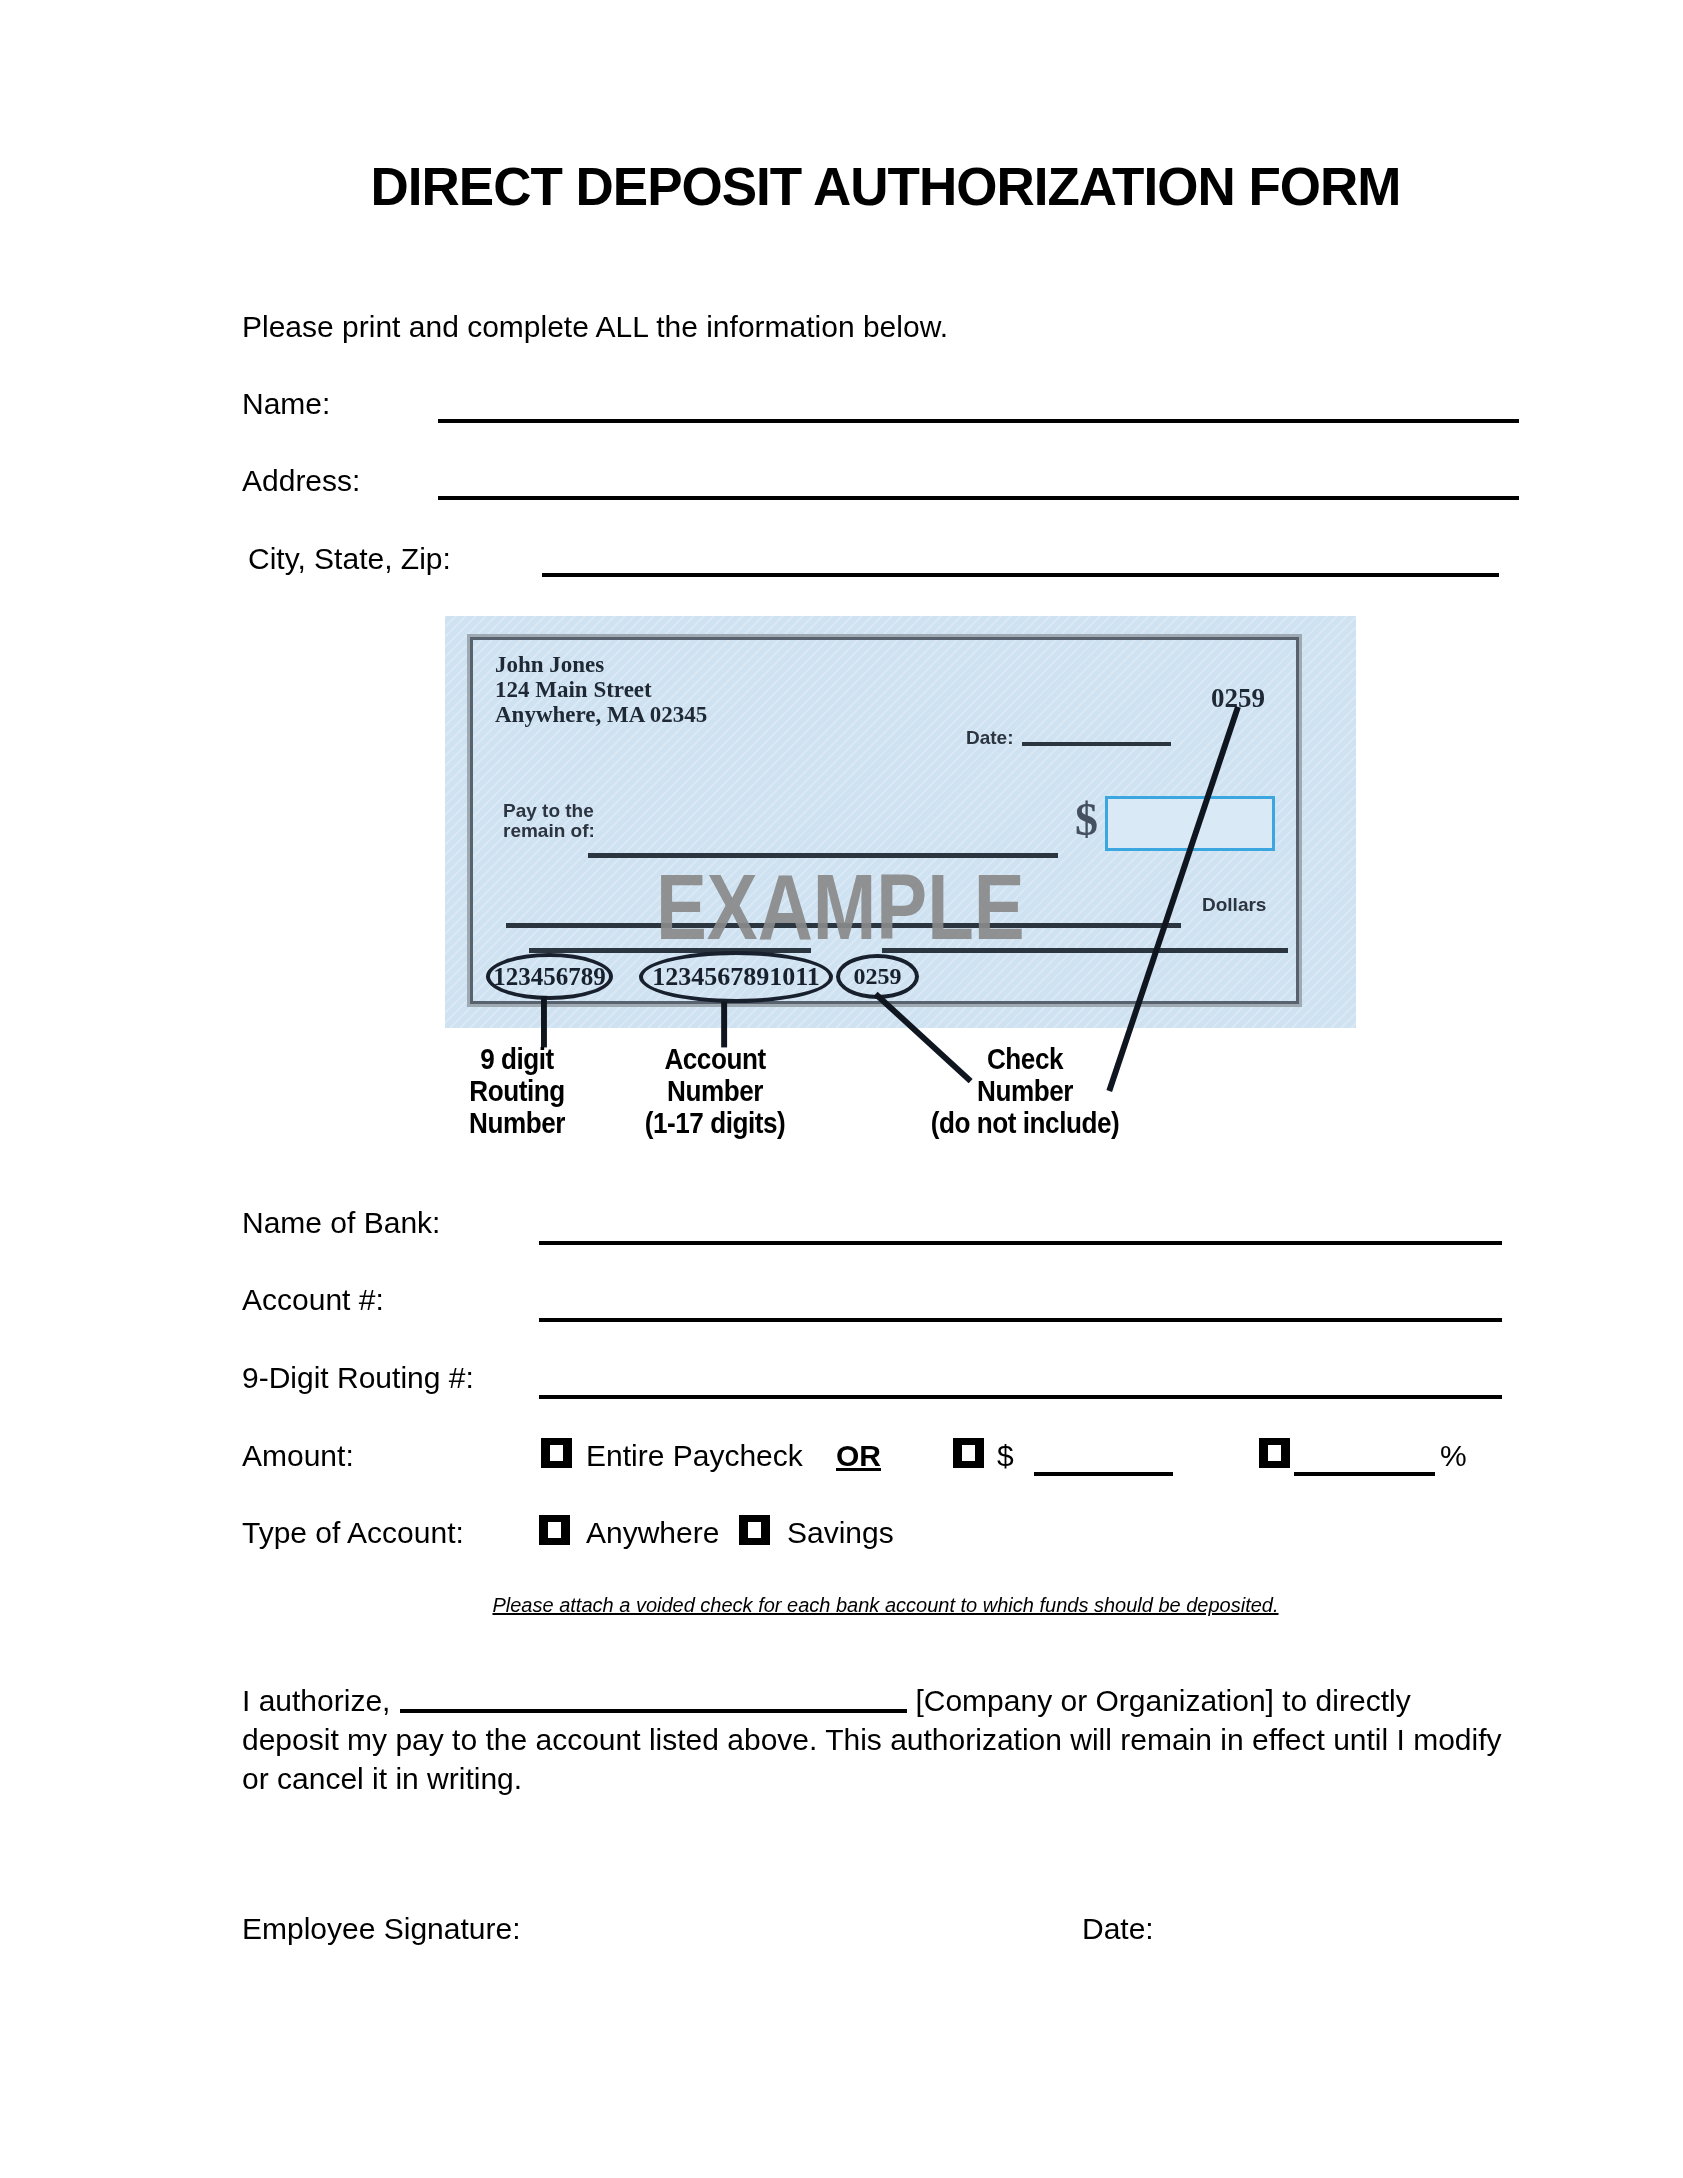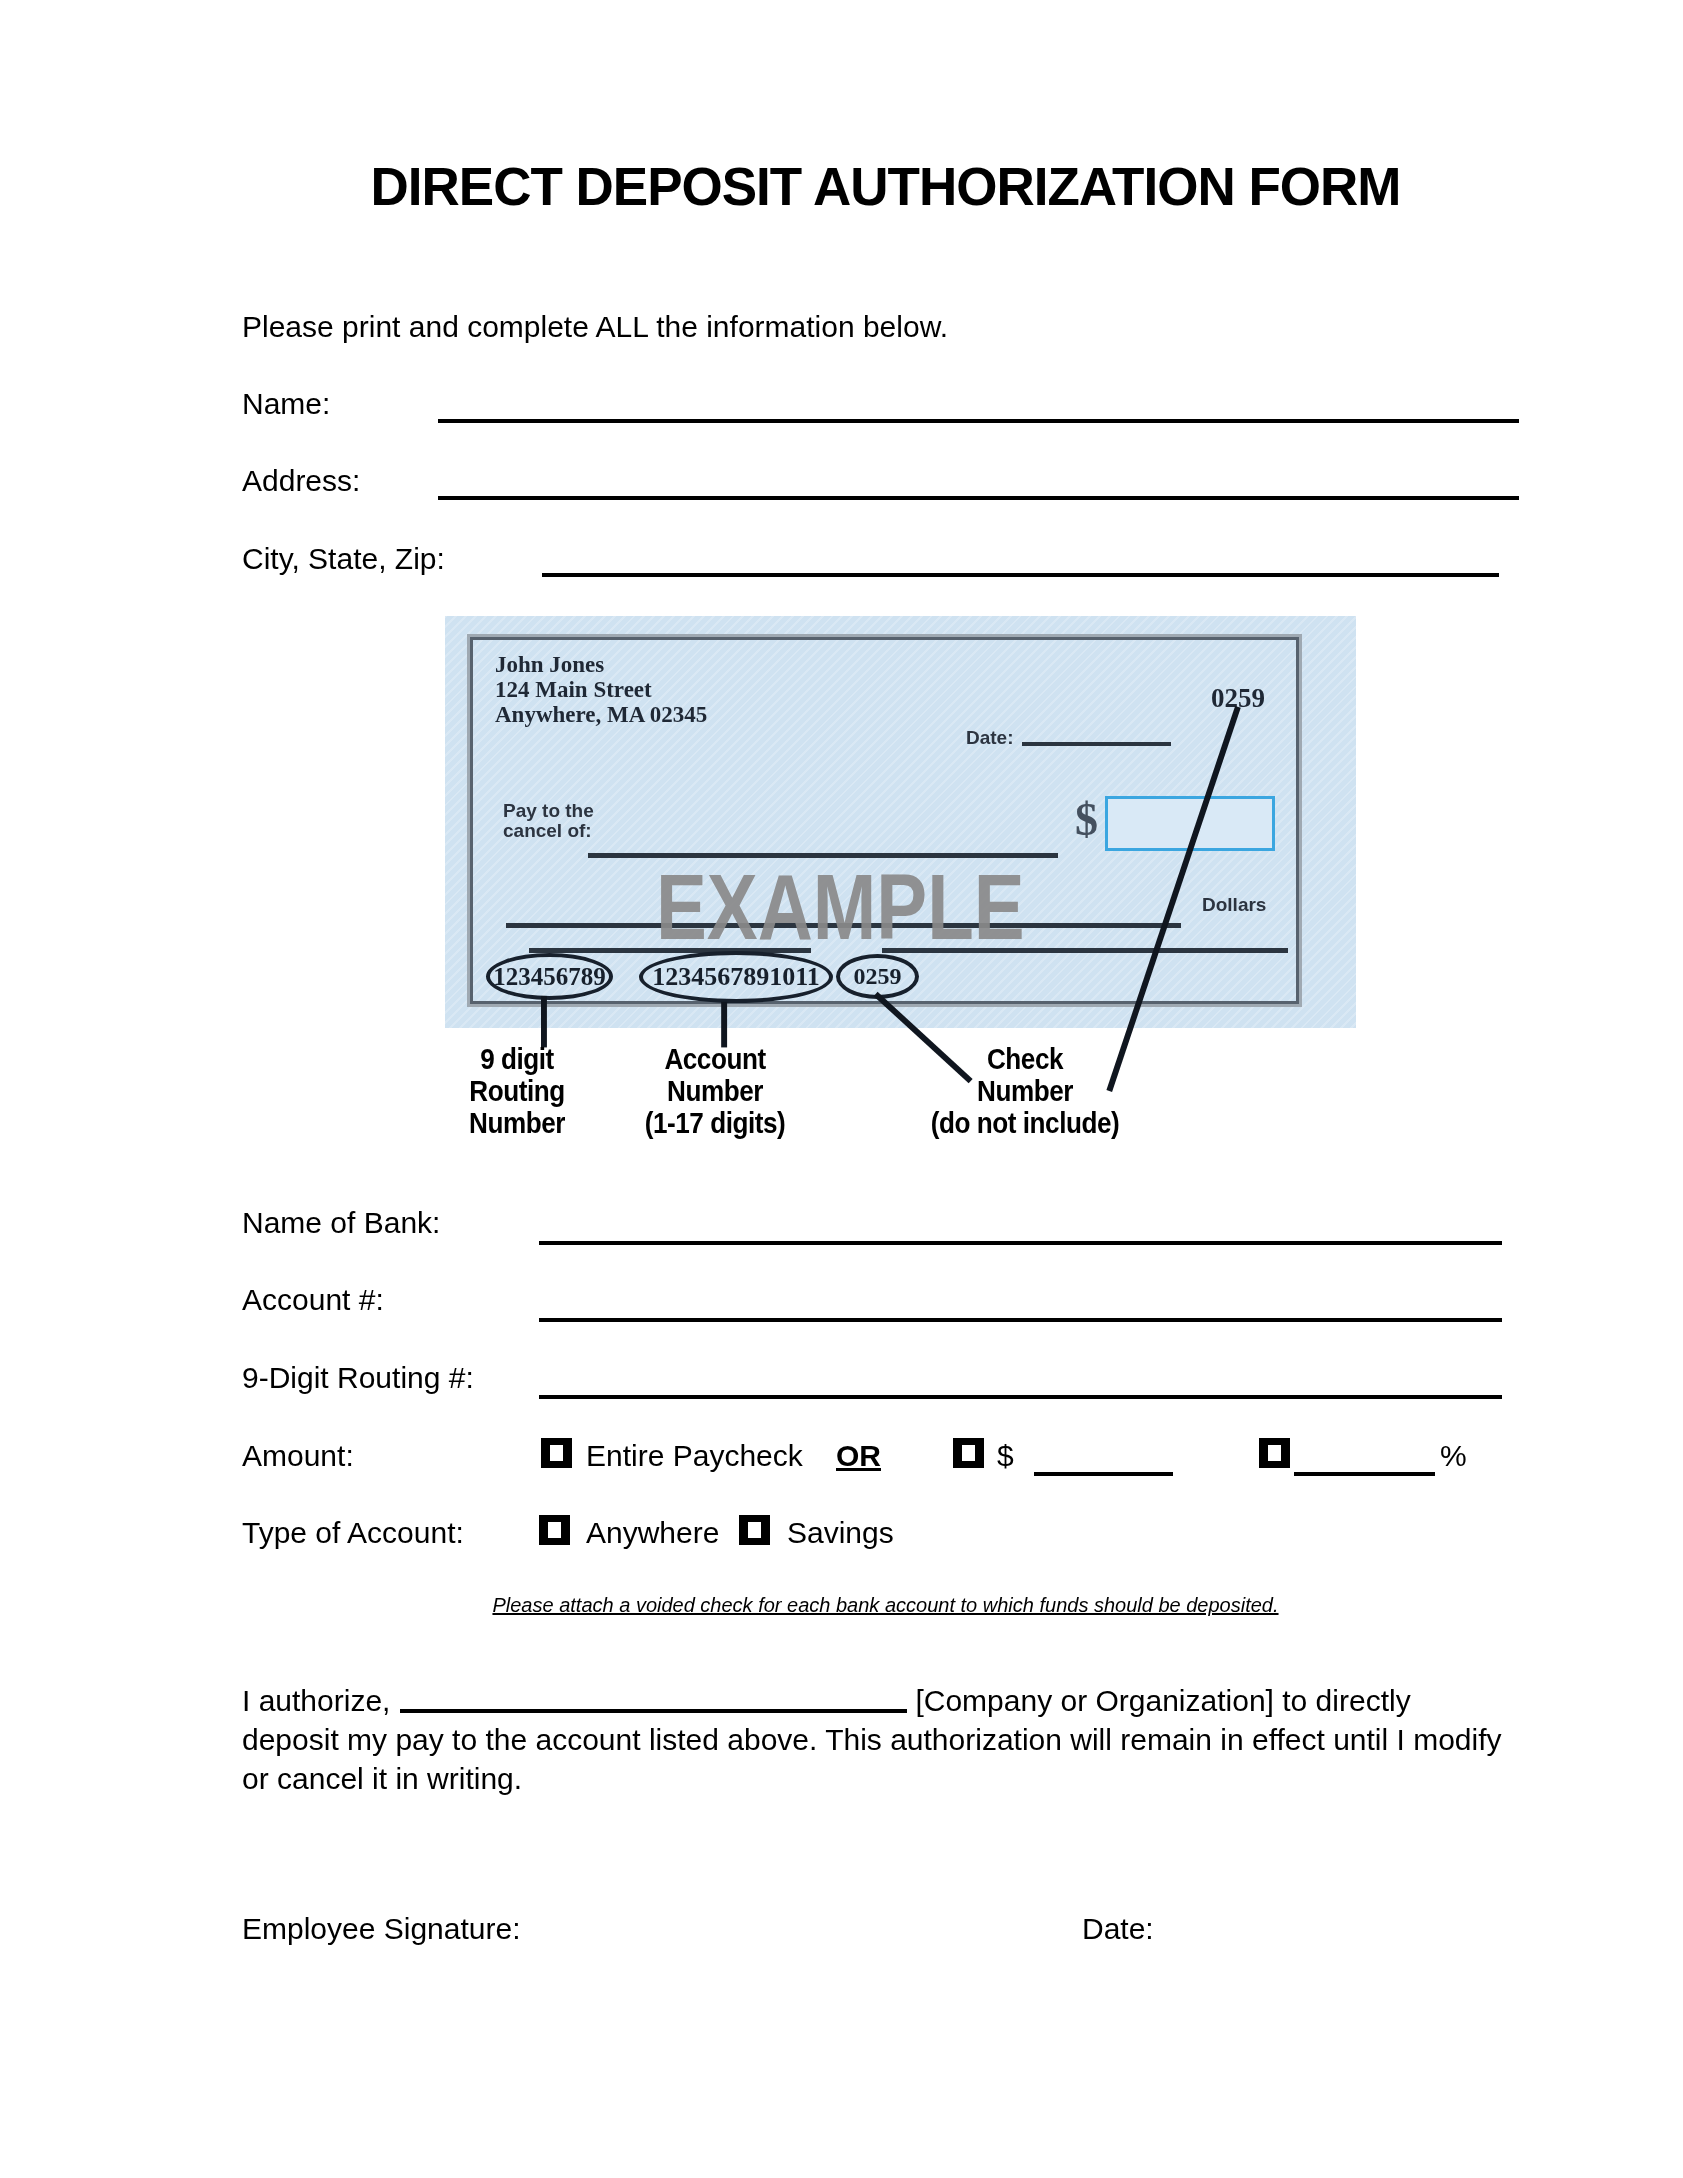--- a/index.html
+++ b/index.html
@@ -49,39 +49,39 @@
   <div class="title">DIRECT DEPOSIT AUTHORIZATION FORM</div>
 
   <div class="lbl" style="left:198px;top:310px;">Please print and complete ALL the information below.</div>
 
   <div class="lbl" style="left:198px;top:387px;">Name:</div>
   <div class="hline" style="left:394px;top:419px;width:1081px;"></div>
 
   <div class="lbl" style="left:198px;top:464px;">Address:</div>
   <div class="hline" style="left:394px;top:496px;width:1081px;"></div>
 
-  <div class="lbl" style="left:198px;top:542px;">City, State, Zip:</div>
+  <div class="lbl" style="left:204px;top:542px;">City, State, Zip:</div>
   <div class="hline" style="left:498px;top:573px;width:957px;"></div>
 
   <div class="check-bg"></div>
 
   <div class="check">
     <div class="abs chk-serif" style="left:22px;top:12px;font-size:23px;line-height:25px;">
       <div>John Jones</div>
       <div>124 Main Street</div>
       <div>Anywhere, MA 02345</div>
     </div>
     <div class="abs chk-serif" style="left:738px;top:43px;font-size:27px;">0259</div>
 
     <div class="chk-small" style="left:493px;top:88px;">Date:</div>
     <div class="chk-line" style="left:549px;top:102px;width:149px;height:4px;"></div>
 
     <div class="chk-small" style="left:30px;top:161px;">
       <div>Pay to the</div>
-      <div>cancel of:</div>
+      <div>remain of:</div>
     </div>
     <div class="chk-line" style="left:115px;top:213px;width:470px;"></div>
 
     <div class="abs chk-serif" style="left:602px;top:153px;font-size:46px;color:#44505f;">$</div>
 
     <div class="chk-line" style="left:33px;top:283px;width:675px;"></div>
     <div class="chk-small" style="left:729px;top:255px;">Dollars</div>
 
     <div class="chk-line" style="left:56px;top:308px;width:282px;"></div>
     <div class="chk-line" style="left:409px;top:308px;width:406px;"></div>

